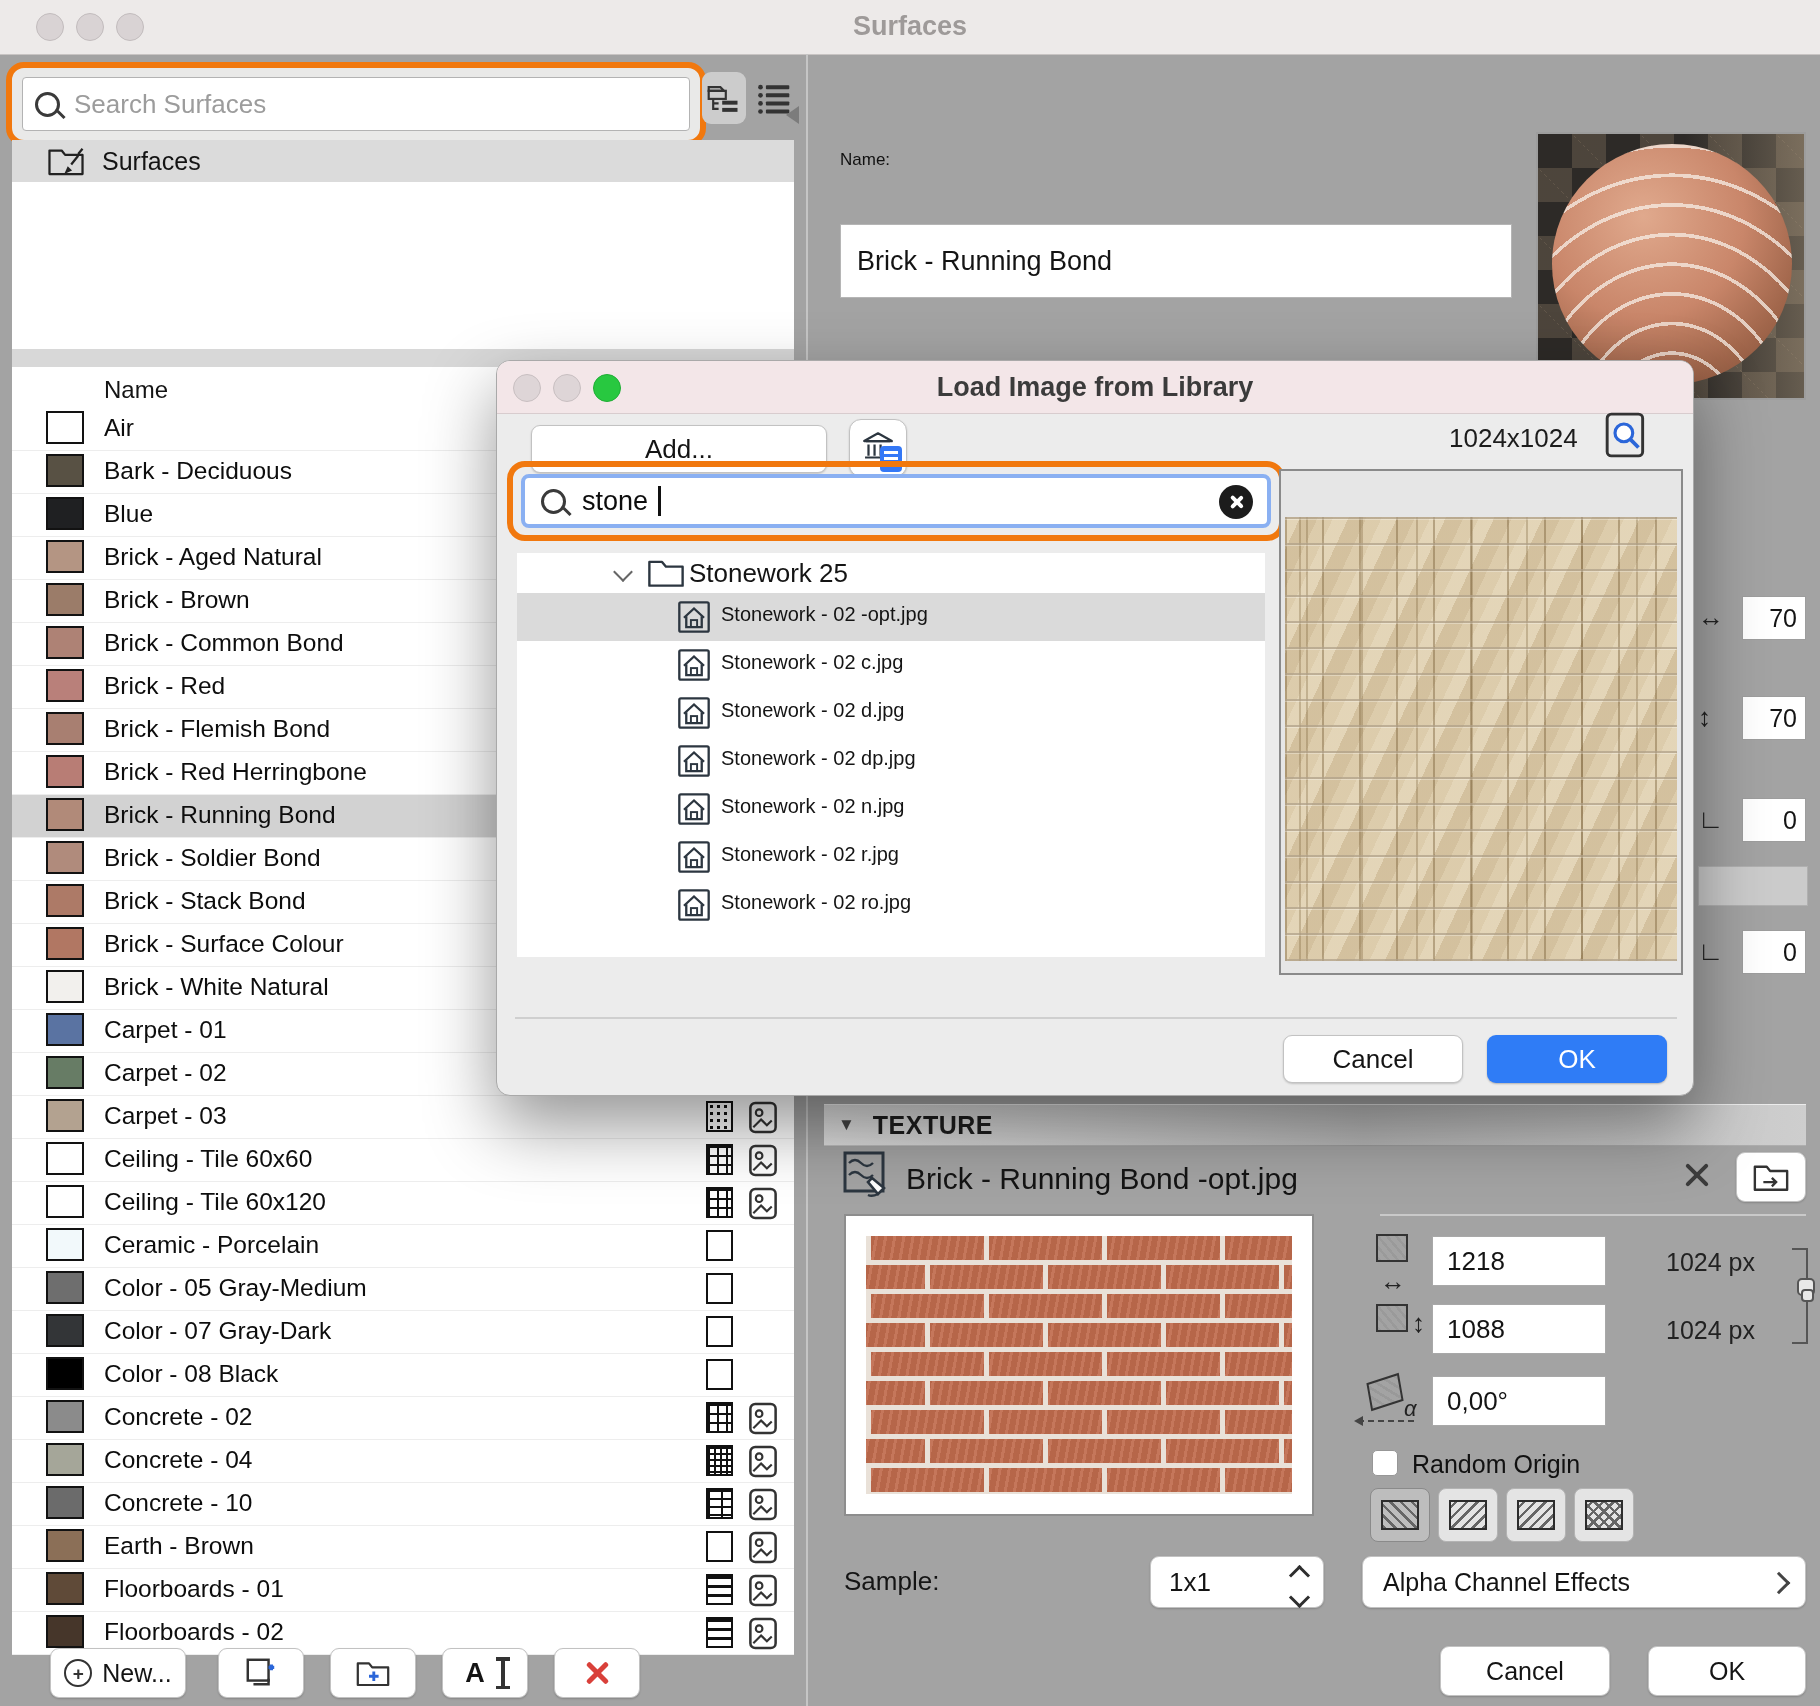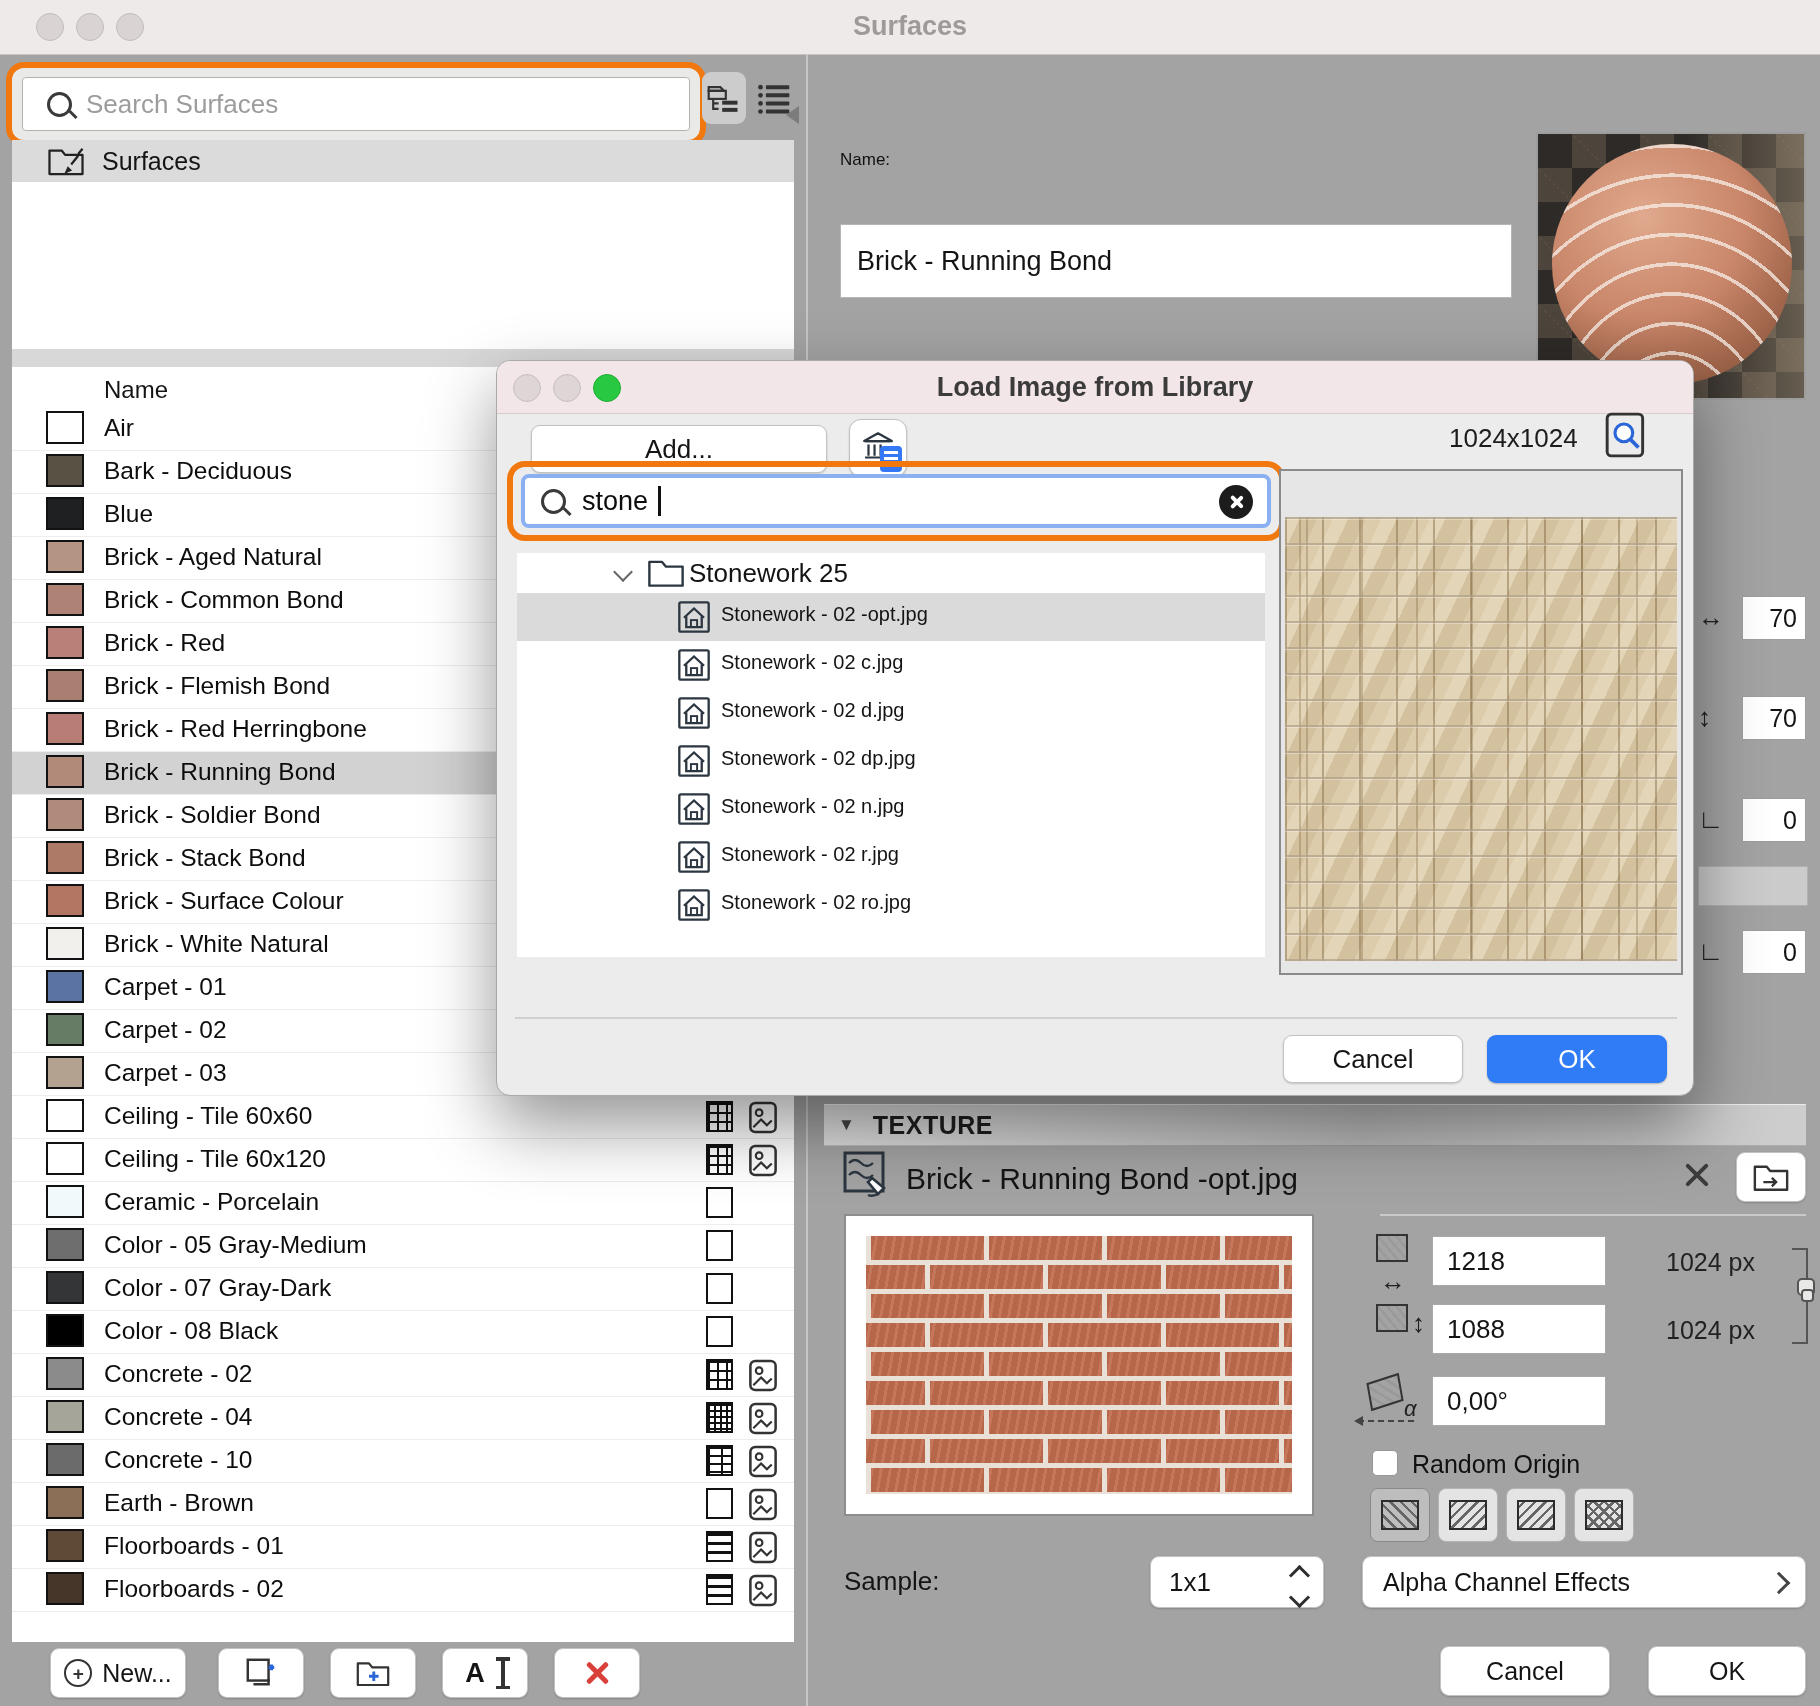--- a/index.html
+++ b/index.html
@@ -5,21 +5,21 @@
   html,body{margin:0;padding:0;background:#555;}
   #stage{position:relative;width:1820px;height:1706px;background:#a3a3a3;overflow:hidden;
          font-family:"Liberation Sans",sans-serif;color:#141414;}
   .abs{position:absolute;}
   
   #titlebar{left:0;top:0;width:1820px;height:54px;background:#edeae9;border-bottom:1px solid #c8c4c3;}
   .tl{position:absolute;top:13px;width:26px;height:26px;border-radius:50%;background:#d9d3d4;border:1.5px solid #c2bcbd;}
   #win-title{left:0;top:11px;width:1820px;text-align:center;font-size:27px;font-weight:bold;color:#9e9a99;}
   
   #search-ring{left:6px;top:62px;width:688px;height:72px;border:6px solid #f1780e;border-radius:18px;background:#e9e9e8;}
-  #search-box{position:absolute;left:10px;top:9px;right:10px;bottom:9px;background:#fff;border:1.5px solid #b3b3b3;border-radius:4px;display:flex;align-items:center;padding-left:24px;gap:14px;}
+  #search-box{position:absolute;left:10px;top:9px;right:10px;bottom:9px;background:#fff;border:1.5px solid #b3b3b3;border-radius:4px;display:flex;align-items:center;padding-left:12px;gap:14px;}
   .mag{display:inline-block;width:19px;height:19px;border:3px solid #3a3a3a;border-radius:50%;position:relative;flex:none;}
   .mag::after{content:"";position:absolute;width:10px;height:3px;background:#3a3a3a;transform:rotate(45deg);right:-9px;bottom:-2px;}
   #search-ph{font-size:26px;color:#9c9c9c;}
   #view-buttons{left:702px;top:72px;display:flex;gap:6px;}
   .viewbtn{width:44px;height:52px;border-radius:9px;display:flex;align-items:center;justify-content:center;}
   .viewbtn.sel{background:#cccccc;}
   #collapse-arrow{left:786px;top:106px;width:0;height:0;border-top:9px solid transparent;border-bottom:9px solid transparent;border-right:13px solid #7c7c7c;}
   #root-row{left:12px;top:140px;width:782px;height:42px;background:#dbdbdb;display:flex;align-items:center;gap:16px;padding-left:34px;box-sizing:border-box;}
   #root-label{font-size:25px;}
   #list-body{left:12px;top:182px;width:782px;height:1460px;background:#fff;}
@@ -226,20 +226,24 @@
         </div>
         <div class="srow">
           <span class="swatch" style="background:#1f2022"></span>
           <span class="row-label">Blue</span>
         </div>
         <div class="srow">
           <span class="swatch" style="background:#b49583"></span>
           <span class="row-label">Brick - Aged Natural</span>
         </div>
         <div class="srow">
+          <span class="swatch" style="background:#9b7c69"></span>
+          <span class="row-label">Brick - Brown</span>
+        </div>
+        <div class="srow">
           <span class="swatch" style="background:#ae8275"></span>
           <span class="row-label">Brick - Common Bond</span>
         </div>
         <div class="srow">
           <span class="swatch" style="background:#b9807a"></span>
           <span class="row-label">Brick - Red</span>
         </div>
         <div class="srow">
           <span class="swatch" style="background:#a87f71"></span>
           <span class="row-label">Brick - Flemish Bond</span>

